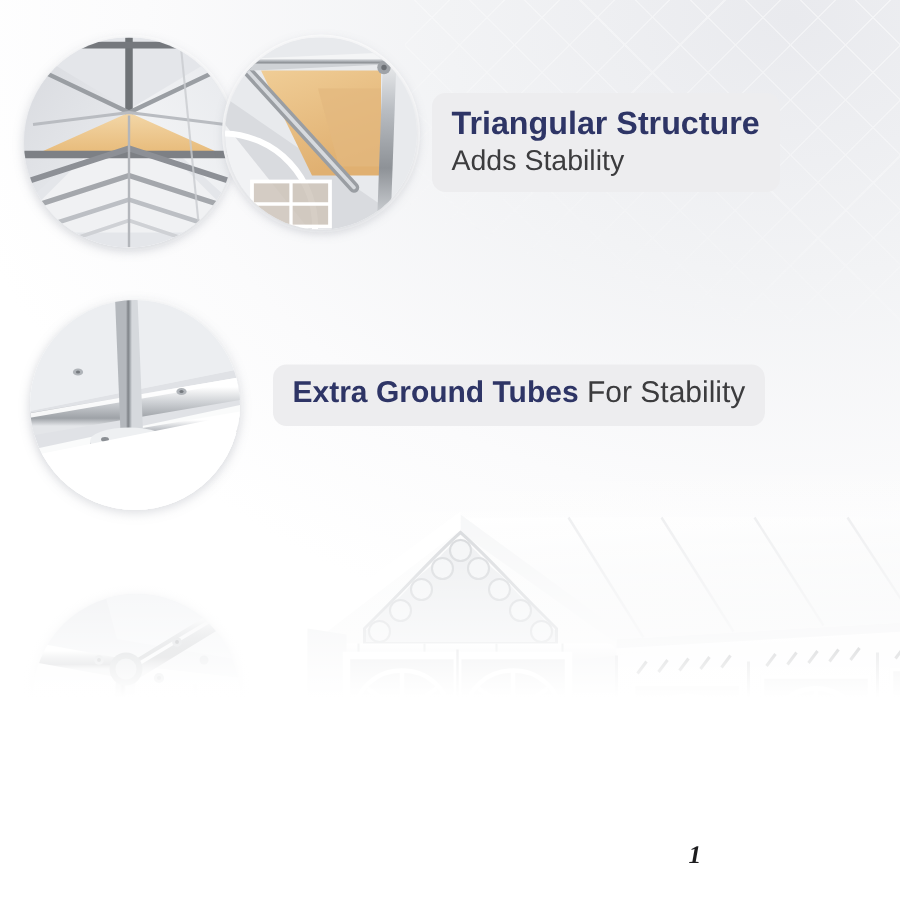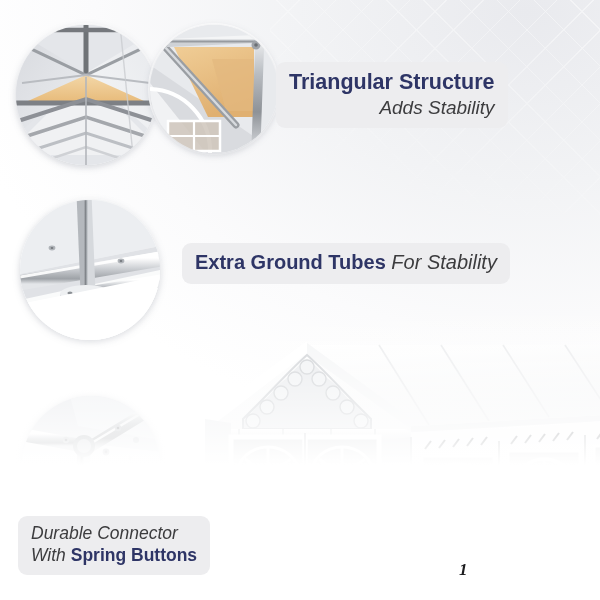--- a/index.html
+++ b/index.html
@@ -27,23 +27,23 @@
     mask-image:linear-gradient(200deg, rgba(0,0,0,.9) 0%, rgba(0,0,0,.45) 45%, rgba(0,0,0,0) 80%);
   }
   .bg-white-fade{position:absolute;left:0;bottom:0;width:600px;height:300px;
     background:linear-gradient(180deg, rgba(255,255,255,0) 0%, #ffffff 55%);}
 
   
   .callout{position:absolute;background:#ededef;border-radius:9px;
     padding:7px 13px 9px 13px;box-sizing:border-box;}
   .cline{display:block;white-space:nowrap;line-height:1.24;}
   .b{font-weight:bold;color:#2e3566;}
-  .r{font-weight:normal;color:#3c3c3e;font-style:italic;}
-
-  #callout-triangular{left:276px;top:62px;text-align:right;}
+  .r{font-weight:normal;color:#3c3c3e;}
+
+  #callout-triangular{left:288px;top:62px;}
   #callout-triangular .cline{font-size:21.5px;}
   #callout-triangular .l2{font-size:19px;}
 
   #callout-ground{left:182px;top:243px;}
   #callout-ground .cline{font-size:20px;}
 
   #callout-connector{left:18px;top:516px;}
   #callout-connector .cline{font-size:17.5px;}
 
   
@@ -436,22 +436,14 @@
       <span class="r">Adds Stability</span>
     </span>
   </div>
 
   <div class="callout" id="callout-ground">
     <span class="cline l1">
       <span class="b">Extra Ground Tubes</span><span class="r"> For Stability</span>
     </span>
   </div>
 
-  <div class="callout" id="callout-connector">
-    <span class="cline l1">
-      <span class="r">Durable Connector</span>
-    </span>
-    <span class="cline l2">
-      <span class="r">With </span><span class="b">Spring Buttons</span>
-    </span>
-  </div>
 
 </div>
 
 </body></html>

